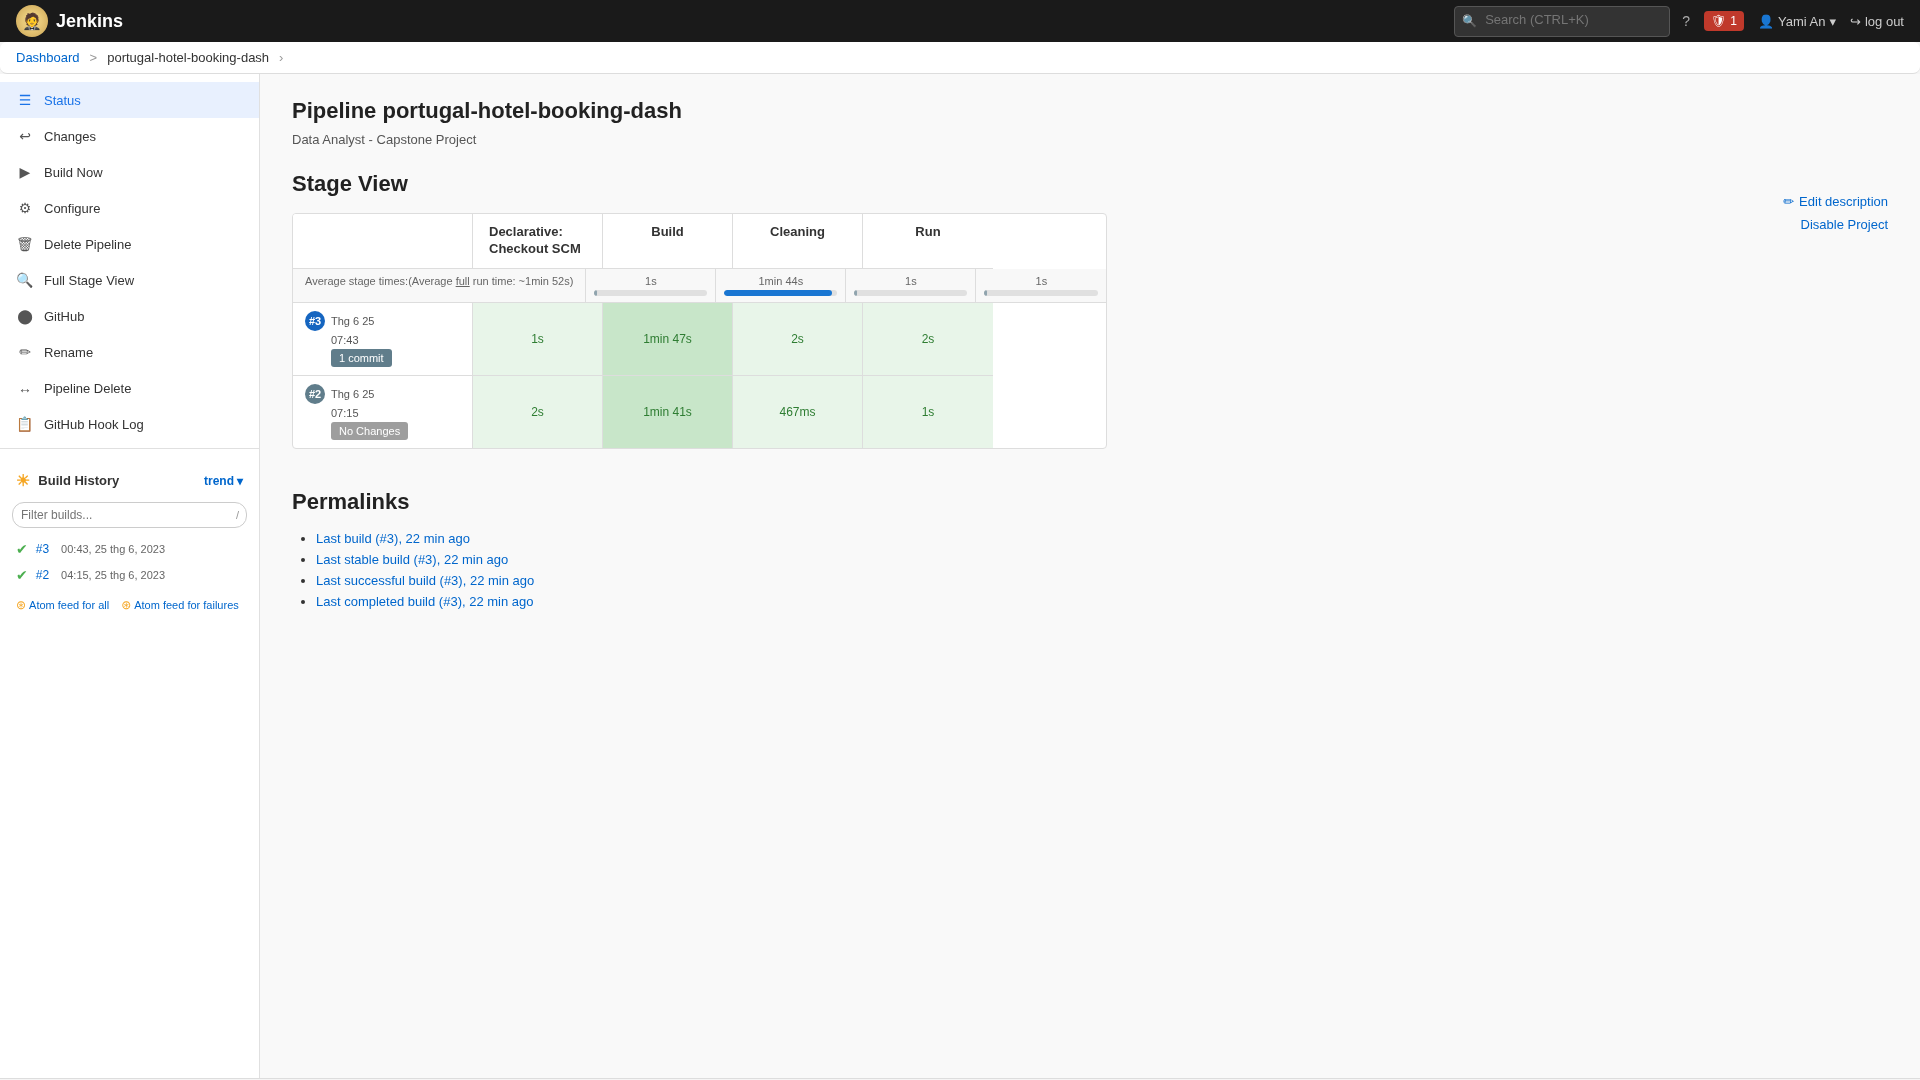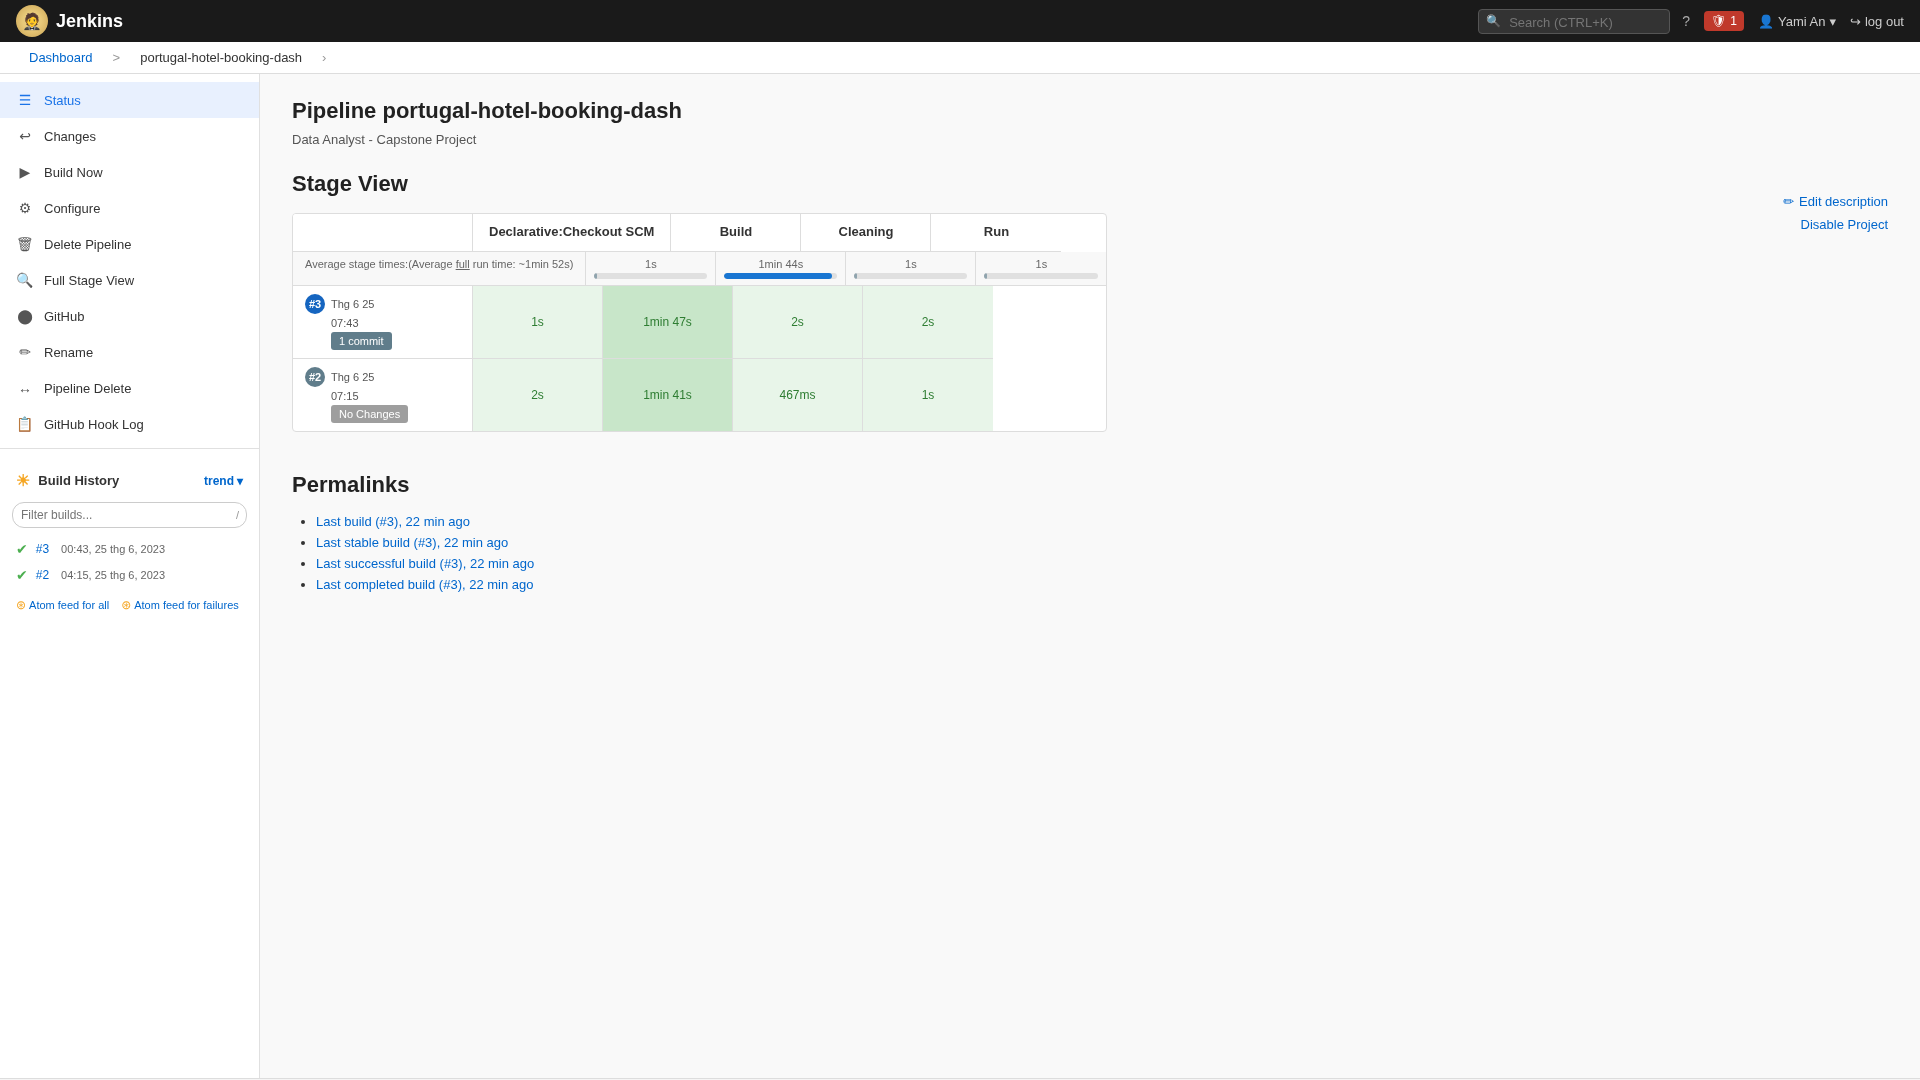--- a/index.html
+++ b/index.html
@@ -38,22 +38,22 @@
     }
     .topbar-search {
       margin-left: auto;
       position: relative;
     }
     .topbar-search input {
       background: #333;
       border: 1px solid #555;
       border-radius: 4px;
       color: #ccc;
-      padding: 5px 10px 3px 30px;
-      width: 192px;
+      padding: 5px 10px 9px 30px;
+      width: 216px;
       font-size: 13px;
     }
     .topbar-search .search-icon {
       position: absolute;
       left: 8px;
       top: 50%;
       transform: translateY(-50%);
       color: #aaa;
       font-size: 12px;
     }
@@ -89,26 +89,27 @@
     .topbar-help {
       color: #aaa;
       cursor: pointer;
       font-size: 14px;
     }
 
     
     .breadcrumb-bar {
       background: #fff;
       border-bottom: 1px solid #ddd;
-      padding: 8px 29px;
+      padding: 8px 16px;
       margin-top: 42px;
       display: flex;
       align-items: center;
-      gap: 20px;
+      gap: 10px;
       font-size: 13px;
+      border-radius: 7px;
     }
     .breadcrumb-bar a {
       color: #0066cc;
       text-decoration: none;
     }
     .breadcrumb-bar .sep {
       color: #999;
     }
 
     
@@ -305,22 +306,22 @@
       font-size: 13px;
       text-align: center;
       border-right: 1px solid #ddd;
       border-bottom: 1px solid #ddd;
       min-width: 130px;
       background: #fff;
     }
     .stage-header-cell:last-child { border-right: none; }
     .stage-header-cell.double-line {
       display: flex;
-      flex-direction: row;
-      align-items: flex-end;
+      flex-direction: column;
+      align-items: flex-start;
       justify-content: center;
       line-height: 1.3;
     }
 
     .avg-row {
       display: flex;
       background: #f8f8f8;
     }
     .avg-label-cell {
       padding: 6px 12px;

